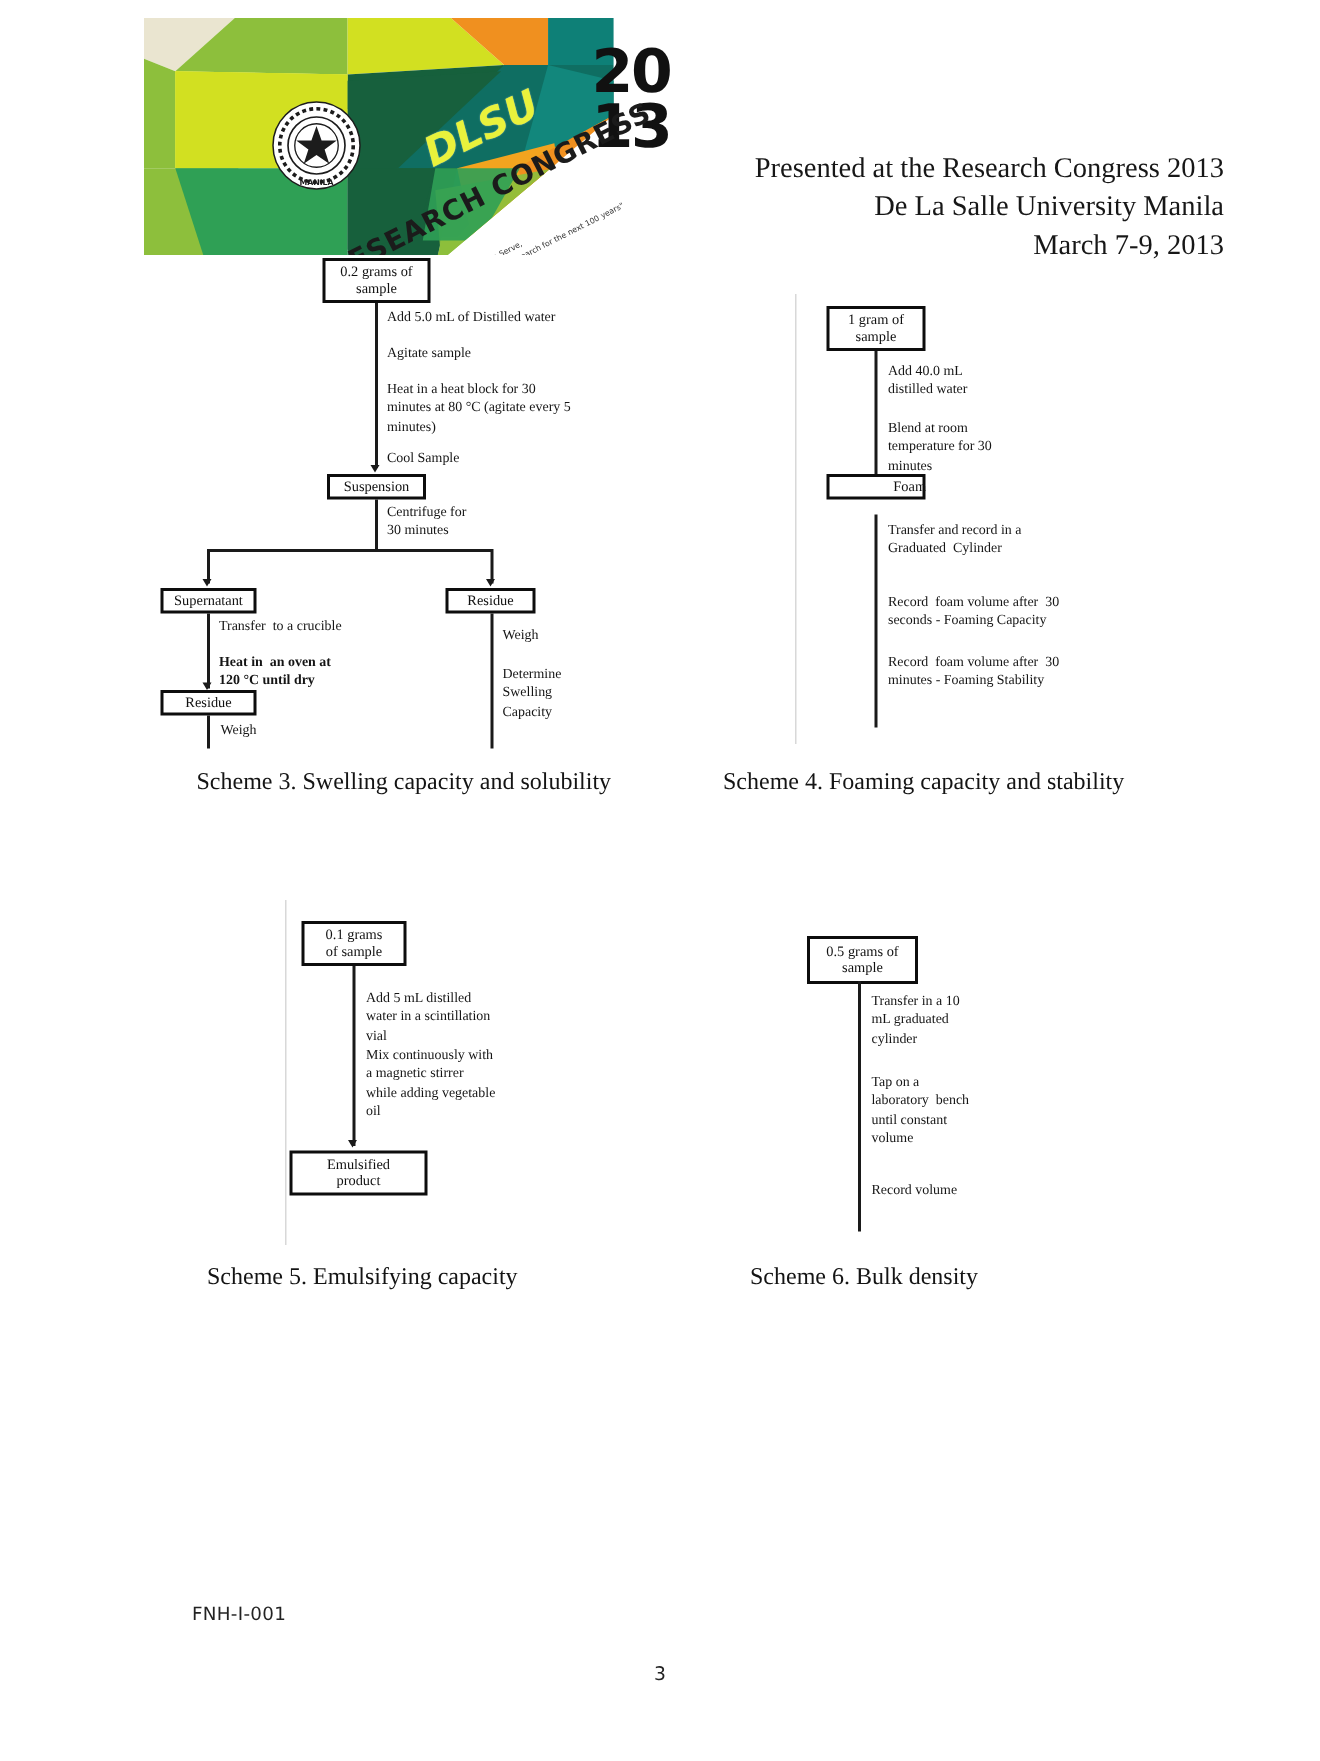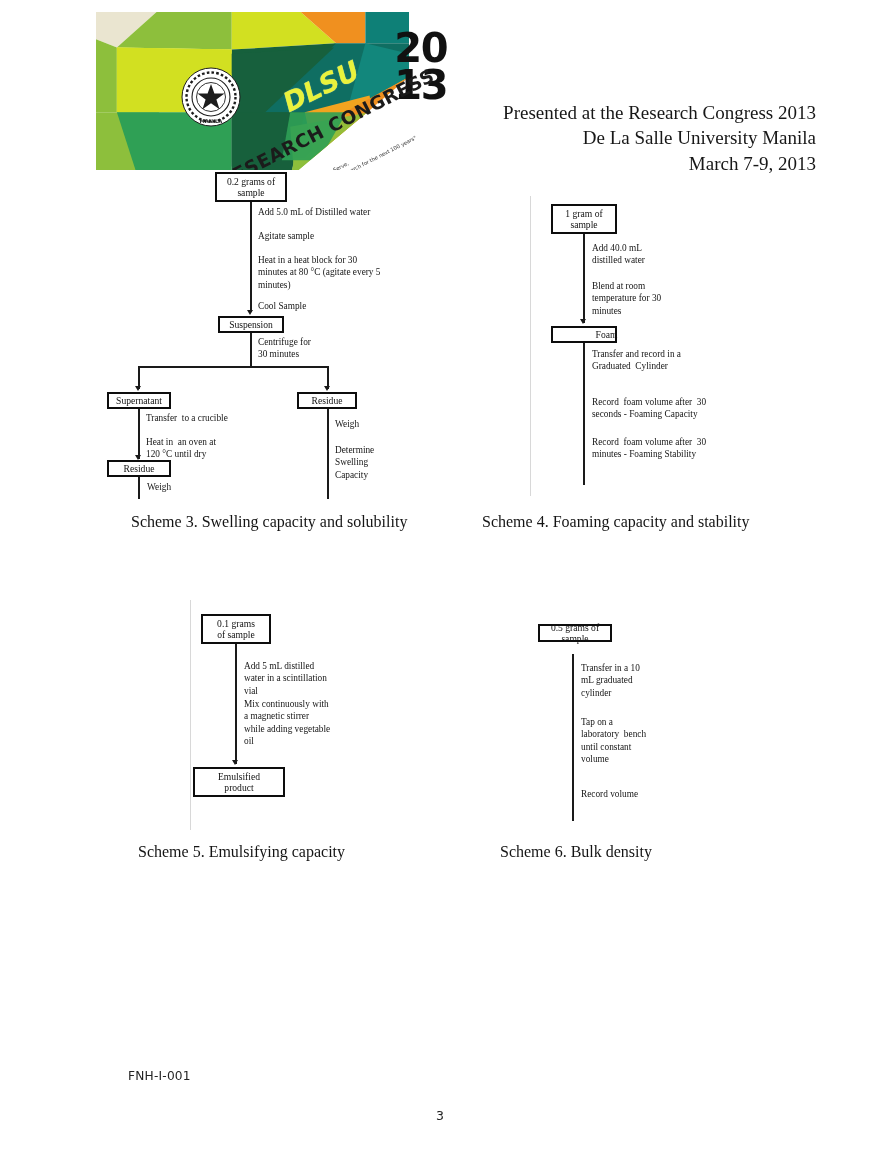--- a/index.html
+++ b/index.html
@@ -282,21 +282,21 @@
     <div class="vline" style="left:197px;top:196px;height:23px;"></div>
     <div class="arrow-down" style="left:5px;top:216px;"></div>
     <div class="arrow-down" style="left:194px;top:216px;"></div>
 
     <div class="node" style="left:-23px;top:222px;width:64px;height:17px;">Supernatant</div>
     <div class="node" style="left:167px;top:222px;width:60px;height:17px;">Residue</div>
 
     <div class="vline" style="left:8px;top:239px;height:50px;"></div>
     <div class="arrow-down" style="left:5px;top:285px;"></div>
     <div class="step" style="left:16px;top:242px;width:150px;white-space:pre;">Transfer  to a crucible</div>
-    <div class="step" style="left:16px;top:266px;width:130px;white-space:pre;">Heat in  an oven at
+    <div class="step" style="left:16px;top:266px;width:130px;white-space:pre;font-weight:bold;">Heat in  an oven at
 120 °C until dry</div>
     <div class="node" style="left:-23px;top:290px;width:64px;height:17px;">Residue</div>
     <div class="vline" style="left:8px;top:307px;height:22px;"></div>
     <div class="step" style="left:17px;top:311px;width:60px;">Weigh</div>
 
     <div class="vline" style="left:197px;top:239px;height:90px;"></div>
     <div class="step" style="left:205px;top:248px;width:60px;">Weigh</div>
     <div class="step" style="left:205px;top:274px;width:70px;white-space:pre;">Determine
 Swelling
 Capacity</div>
@@ -307,21 +307,21 @@
 sample</div>
     <div class="vline" style="left:35px;top:34px;height:89px;"></div>
     <div class="arrow-down" style="left:32px;top:119px;"></div>
 
     <div class="step" style="left:44px;top:42px;width:120px;white-space:pre;">Add 40.0 mL
 distilled water</div>
     <div class="step" style="left:44px;top:80px;width:125px;white-space:pre;">Blend at room
 temperature for 30
 minutes</div>
 
-    <div class="node" style="left:3px;top:126px;width:66px;height:17px;padding-left:48px;">Foam</div>
+    <div class="node" style="left:3px;top:116px;width:66px;height:17px;padding-left:48px;">Foam</div>
 
     <div class="vline" style="left:35px;top:143px;height:142px;"></div>
     <div class="step" style="left:44px;top:148px;width:150px;white-space:pre;">Transfer and record in a
 Graduated  Cylinder</div>
     <div class="step" style="left:44px;top:196px;width:160px;white-space:pre;">Record  foam volume after  30
 seconds - Foaming Capacity</div>
     <div class="step" style="left:44px;top:236px;width:160px;white-space:pre;">Record  foam volume after  30
 minutes - Foaming Stability</div>
   </div>
 
@@ -340,21 +340,21 @@
     <div class="step" style="left:51px;top:86px;width:130px;white-space:pre;">Mix continuously with
 a magnetic stirrer
 while adding vegetable
 oil</div>
 
     <div class="node" style="left:0px;top:155px;width:92px;height:30px;white-space:pre;">Emulsified
 product</div>
   </div>
 
   <div class="scheme" style="left:535px;top:622px;width:250px;height:200px;">
-    <div class="node" style="left:3px;top:2px;width:74px;height:18px;white-space:pre;">0.5 grams of
+    <div class="node" style="left:3px;top:2px;width:74px;height:32px;white-space:pre;">0.5 grams of
 sample</div>
     <div class="vline" style="left:37px;top:32px;height:167px;"></div>
 
     <div class="step" style="left:46px;top:40px;width:120px;white-space:pre;">Transfer in a 10
 mL graduated
 cylinder</div>
     <div class="step" style="left:46px;top:94px;width:120px;white-space:pre;">Tap on a
 laboratory  bench
 until constant
 volume</div>

